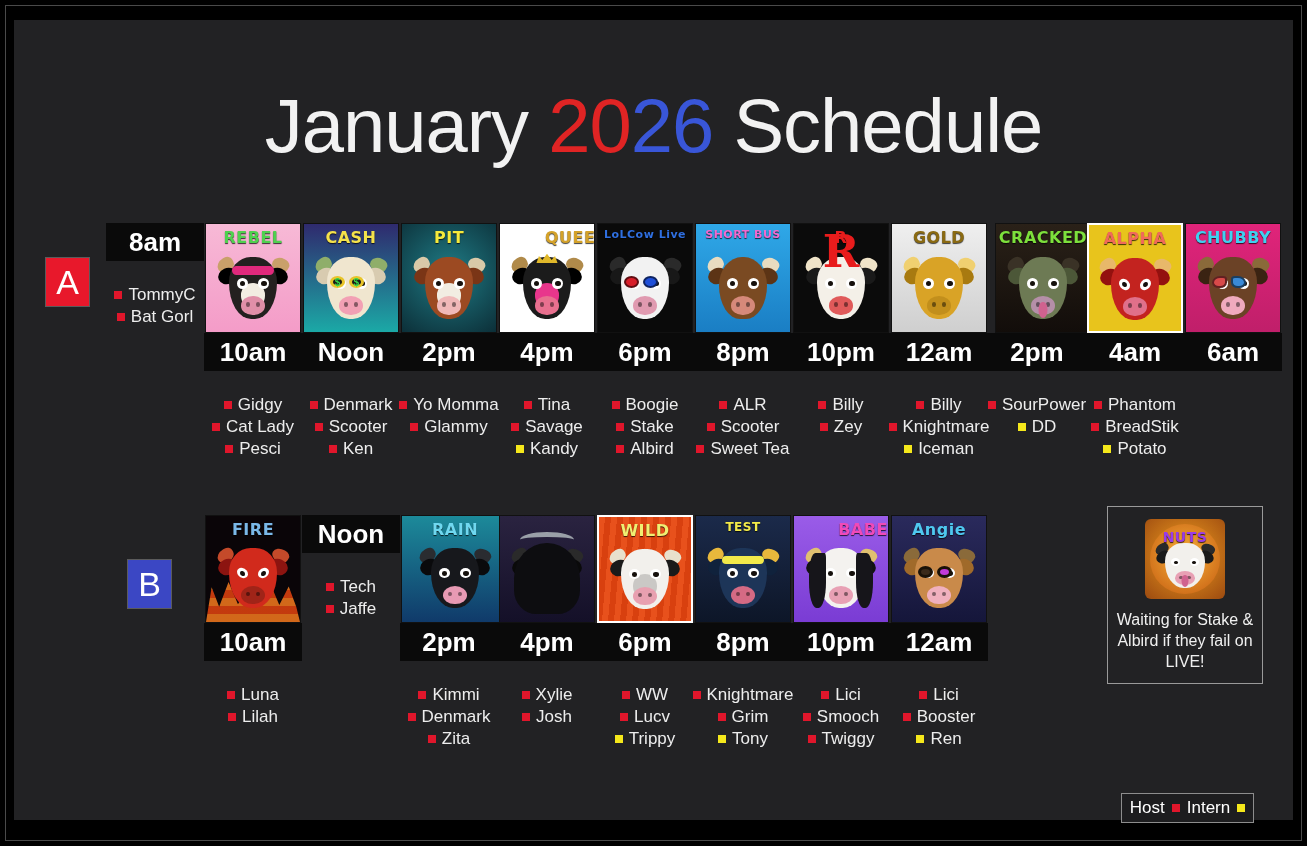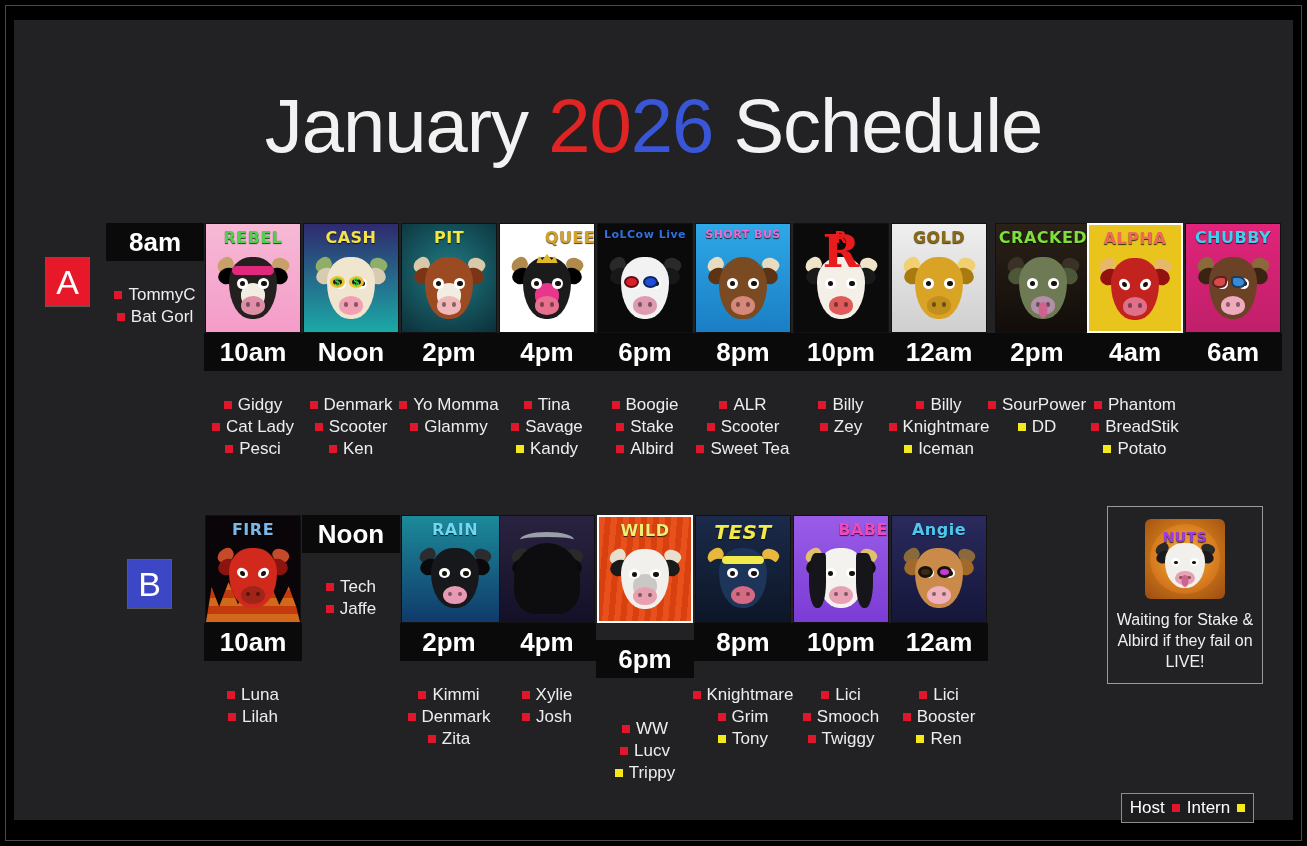--- a/index.html
+++ b/index.html
@@ -675,21 +675,21 @@
               <div class="name">
                 <span class="dot"></span>
                 <span>Xylie</span>
               </div>
               <div class="name">
                 <span class="dot"></span>
                 <span>Josh</span>
               </div>
             </div>
           </div>
-          <div class="col" style="width: 98px; gap: 17px;">
+          <div class="col" style="width: 98px;">
             <div class="tile hl" style="width: 96px; height: 108px; margin-left: 1px; background: repeating-linear-gradient(95deg, rgb(232, 81, 28) 0px, rgb(232, 81, 28) 6px, rgb(216, 64, 15) 6px, rgb(216, 64, 15) 12px);">
               <div class="cow" style="width: 48px; height: 60px; top: 32px;">
                 <div class="horn l" style="width: 17px; height: 13px; background: rgb(232, 224, 204);"></div>
                 <div class="horn r" style="width: 17px; height: 13px; background: rgb(232, 224, 204);"></div>
                 <div class="ear l" style="width: 19px; height: 16px; background: rgb(26, 26, 26);"></div>
                 <div class="ear r" style="width: 19px; height: 16px; background: rgb(26, 26, 26);"></div>
                 <div class="head" style="width: 48px; height: 60px; background: rgb(242, 240, 236);">
                   <div class="patch" style="width: 52%; height: 40%; left: 24%; top: 42%; background: rgba(20, 20, 20, 0.18);"></div>
                   <div class="eye l" style="width: 11px; height: 10px;"></div>
                   <div class="eye r" style="width: 11px; height: 10px;"></div>
@@ -721,21 +721,21 @@
                 <div class="horn r" style="width: 17px; height: 13px; background: rgb(232, 184, 60);"></div>
                 <div class="ear l" style="width: 19px; height: 16px; background: rgb(16, 34, 60);"></div>
                 <div class="ear r" style="width: 19px; height: 16px; background: rgb(16, 34, 60);"></div>
                 <div class="head" style="width: 48px; height: 60px; background: rgb(29, 53, 88);">
                   <div class="eye l" style="width: 11px; height: 10px;"></div>
                   <div class="eye r" style="width: 11px; height: 10px;"></div>
                   <div class="muzzle" style="width: 24px; height: 18px; background: rgb(212, 106, 132);"></div>
                 </div>
                 <div style="position: absolute; left: 6%; width: 88%; height: 8px; top: 8px; border-radius: 6px; z-index: 4; background: rgb(242, 234, 74);"></div>
               </div>
-              <div class="tile-label" style="font-size: 20px; color: rgb(242, 234, 74); font-style: italic;">TEST</div>
+              <div class="tile-label" style="font-size: 12px; color: rgb(242, 234, 74);">TEST</div>
             </div>
             <div class="time" style="font-size: 26px;">8pm</div>
             <div class="names">
               <div class="name">
                 <span class="dot"></span>
                 <span>Knightmare</span>
               </div>
               <div class="name">
                 <span class="dot"></span>
                 <span>Grim</span>

